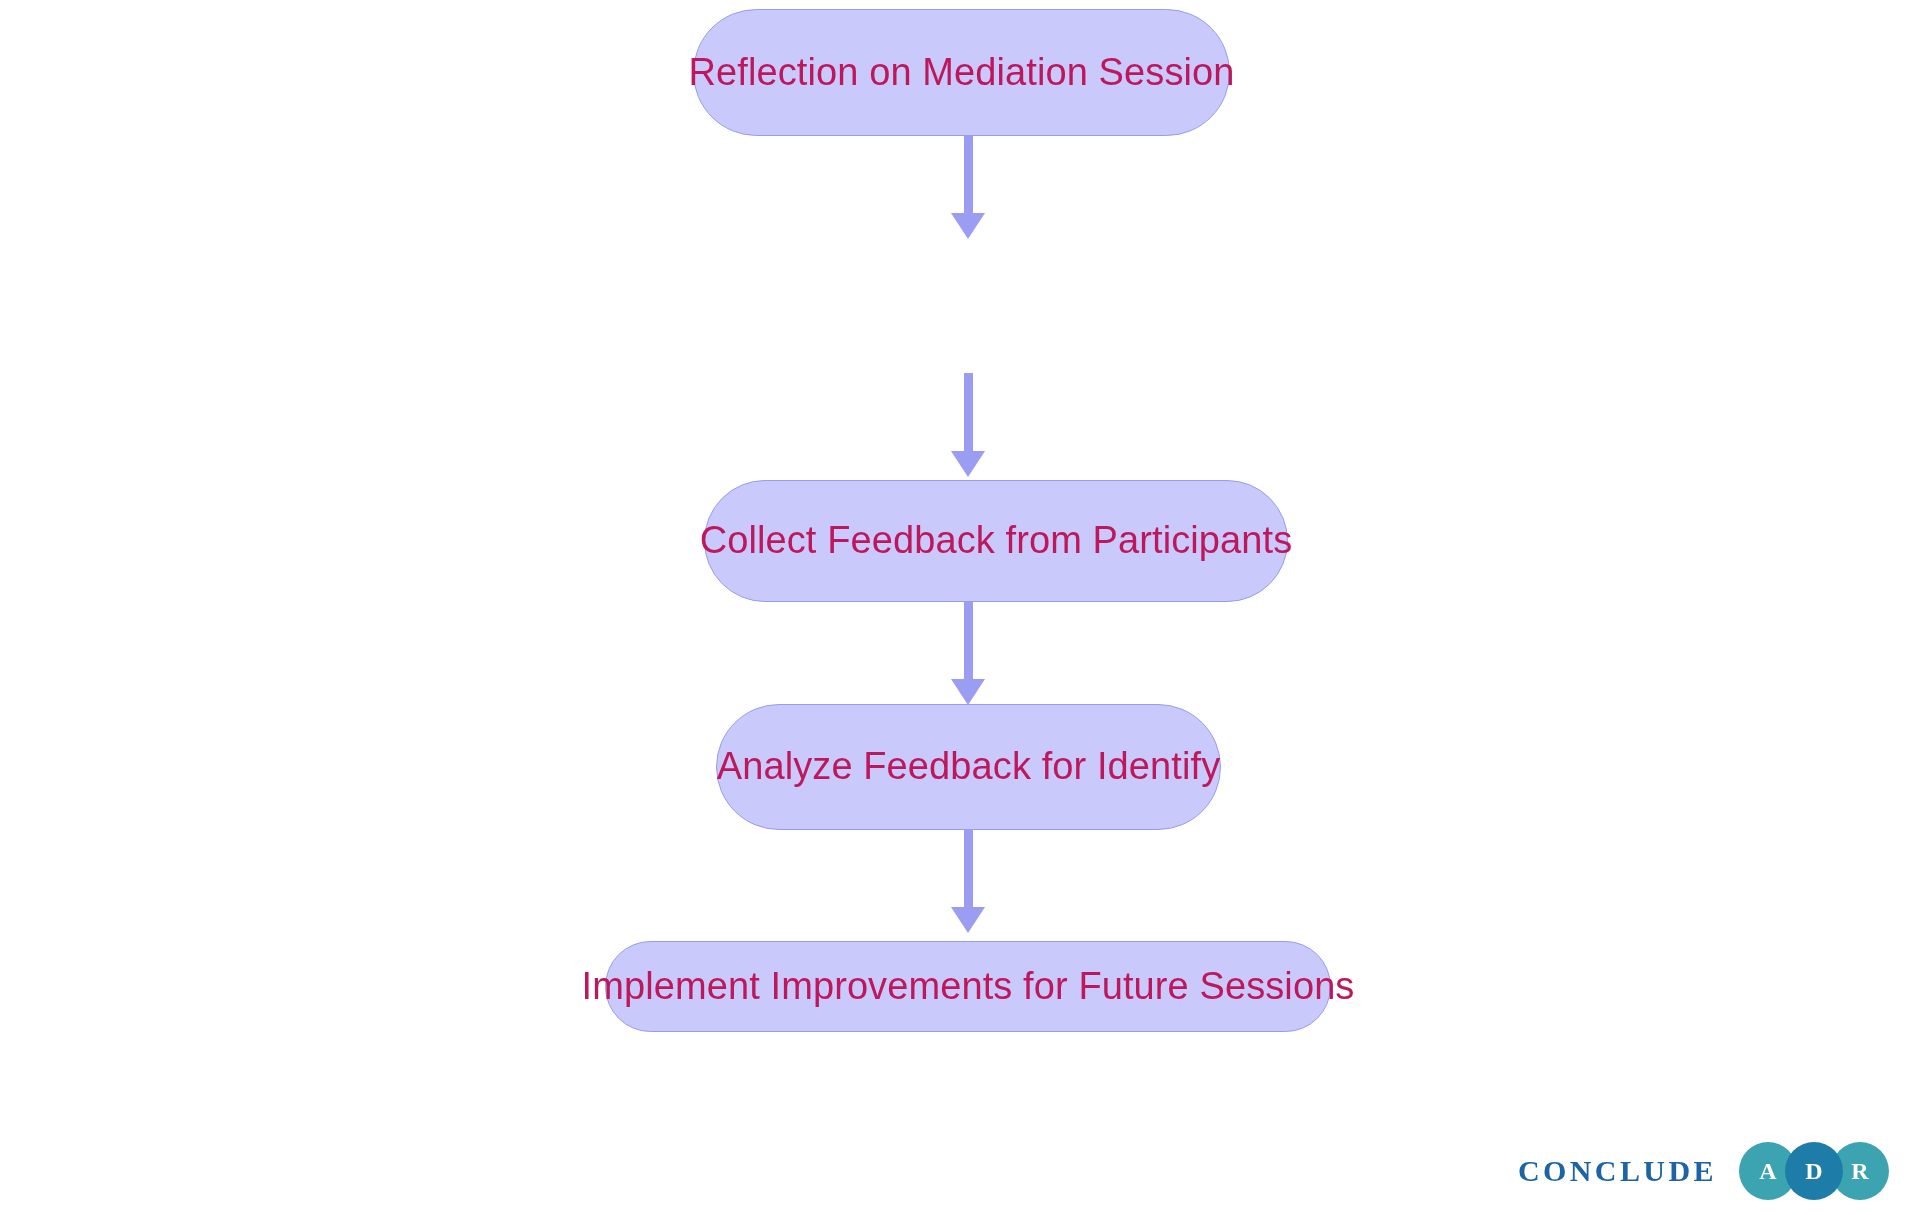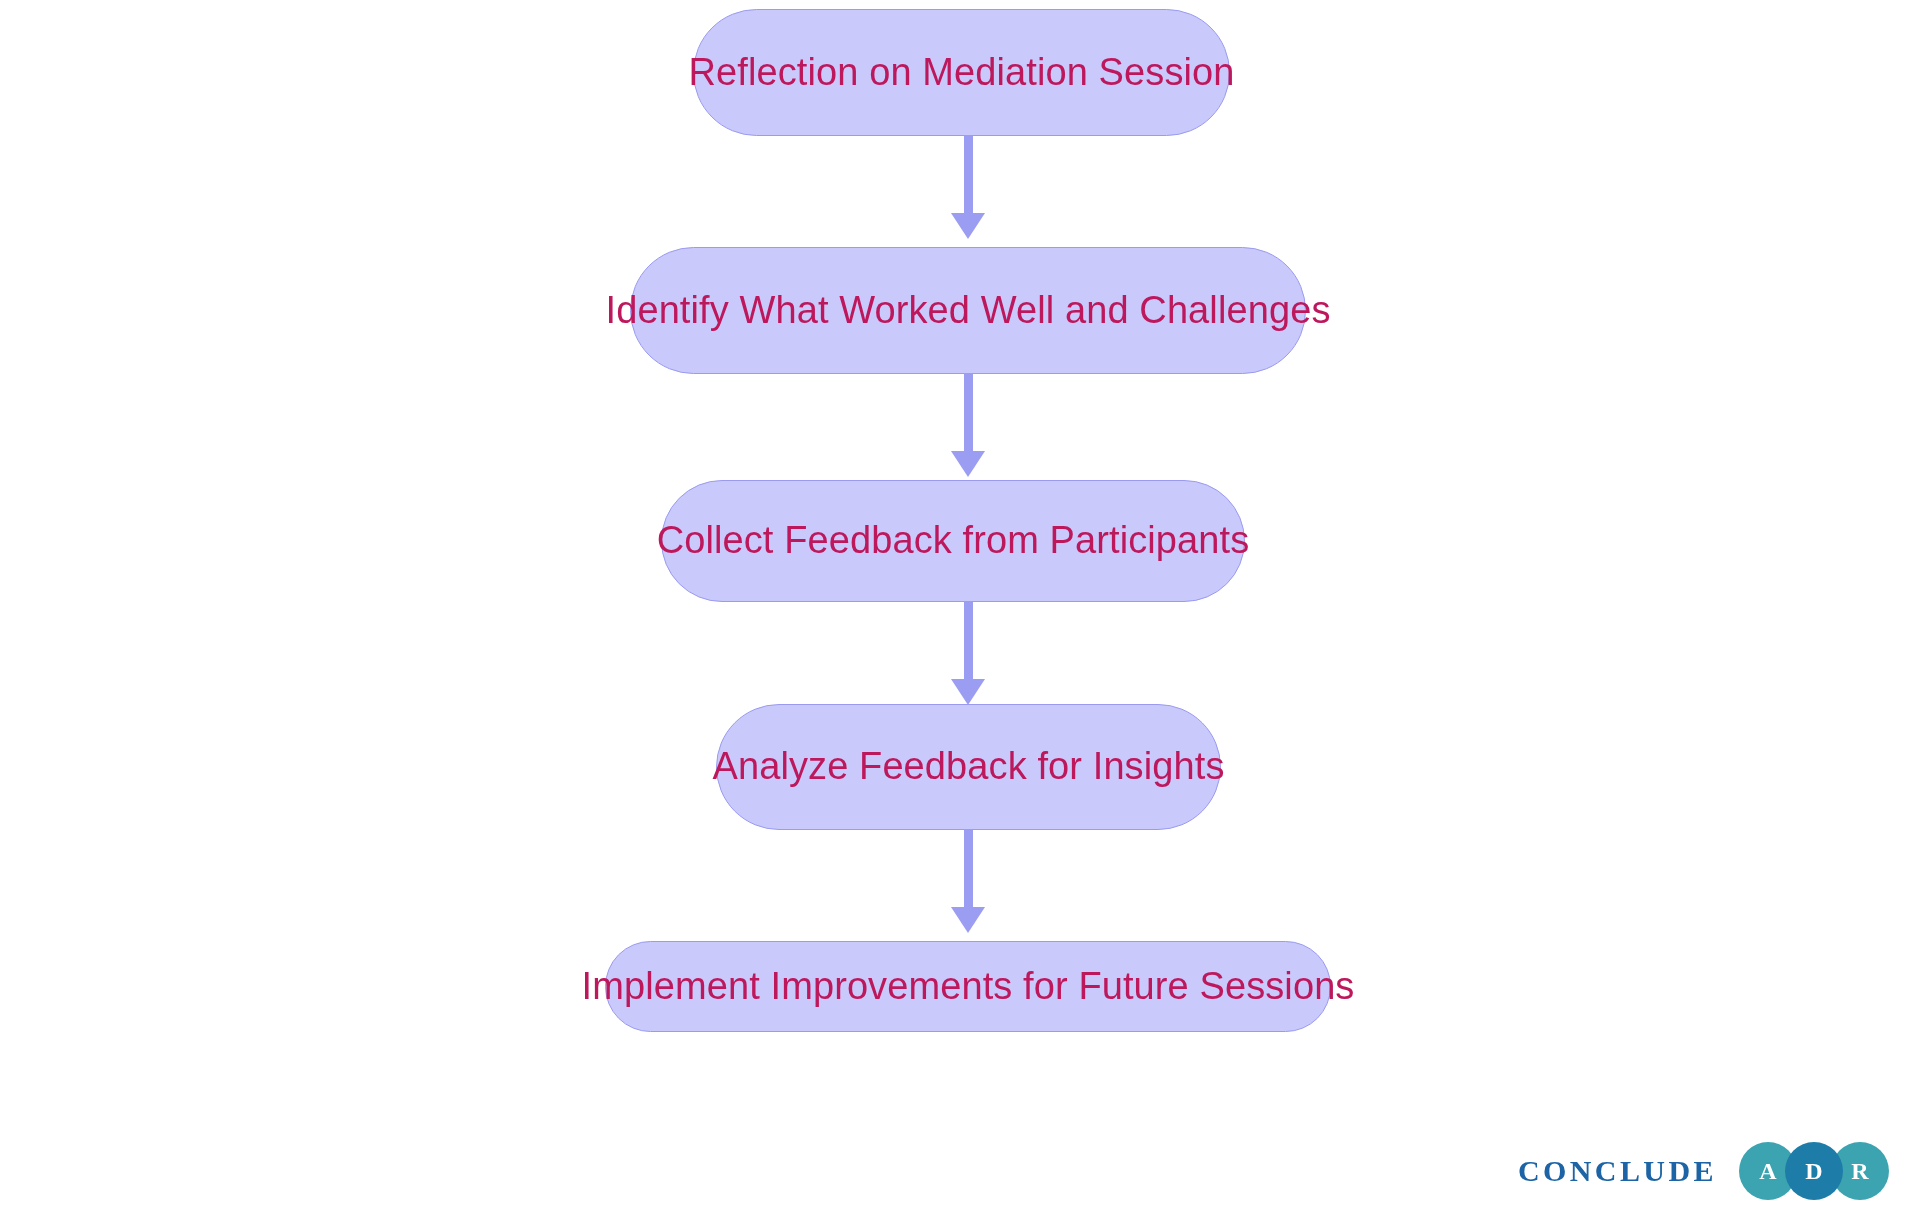--- a/index.html
+++ b/index.html
@@ -40,21 +40,21 @@
     font-size: 38px;
     font-weight: 400;
     letter-spacing: 0.1px;
     line-height: 1.15;
     white-space: nowrap;
     padding: 0 12px;
   }
 
   .node-1 { left: 693px;  top: 9px;    width: 537px; height: 127px; }
   .node-2 { left: 630px;  top: 247px;  width: 676px; height: 127px; }
-  .node-3 { left: 661px;  top: 480px;  width: 584px; height: 122px; }
+  .node-3 { left: 704px;  top: 480px;  width: 584px; height: 122px; }
   .node-4 { left: 716px;  top: 704px;  width: 505px; height: 126px; }
   .node-5 { left: 605px;  top: 941px;  width: 726px; height: 91px; }
 
   
   .connector {
     position: absolute;
     left: 964px;
     width: 9px;
     background: #9b9df2;
   }
@@ -124,36 +124,33 @@
 
 <div id="flowchart-canvas">
 
   <div class="flow-node node-1">
     <span class="node-label">Reflection on Mediation Session</span>
   </div>
 
   <div class="connector c-1"></div>
   <div class="arrowhead a-1"></div>
 
-  <div class="flow-node node-2">
-    <span class="node-label">Identify What Worked Well and Challenges</span>
-  </div>
 
   <div class="connector c-2"></div>
   <div class="arrowhead a-2"></div>
 
   <div class="flow-node node-3">
     <span class="node-label">Collect Feedback from Participants</span>
   </div>
 
   <div class="connector c-3"></div>
   <div class="arrowhead a-3"></div>
 
   <div class="flow-node node-4">
-    <span class="node-label">Analyze Feedback for Insights</span>
+    <span class="node-label">Analyze Feedback for Identify</span>
   </div>
 
   <div class="connector c-4"></div>
   <div class="arrowhead a-4"></div>
 
   <div class="flow-node node-5">
     <span class="node-label">Implement Improvements for Future Sessions</span>
   </div>
 
   <div id="brand-logo">

